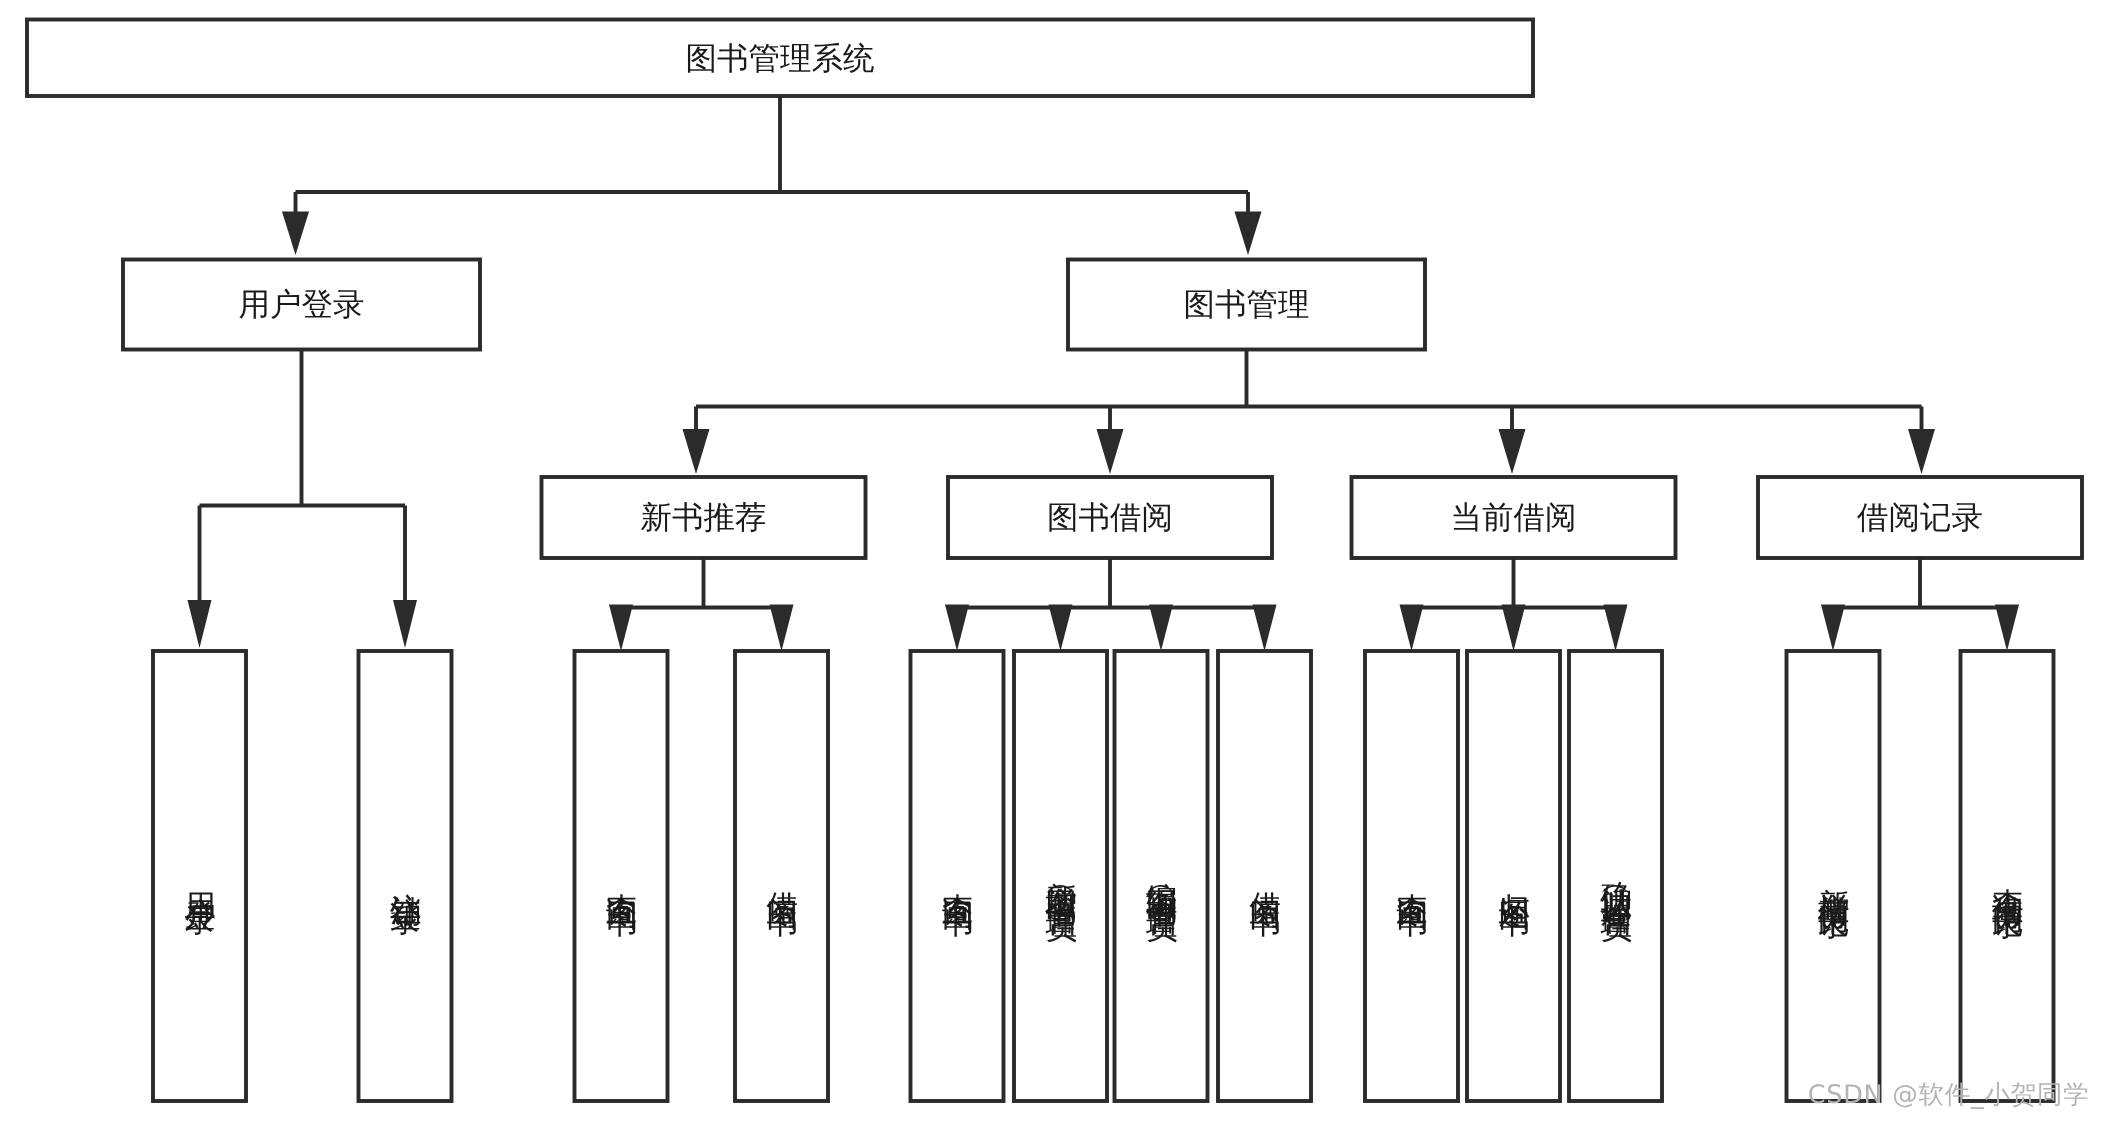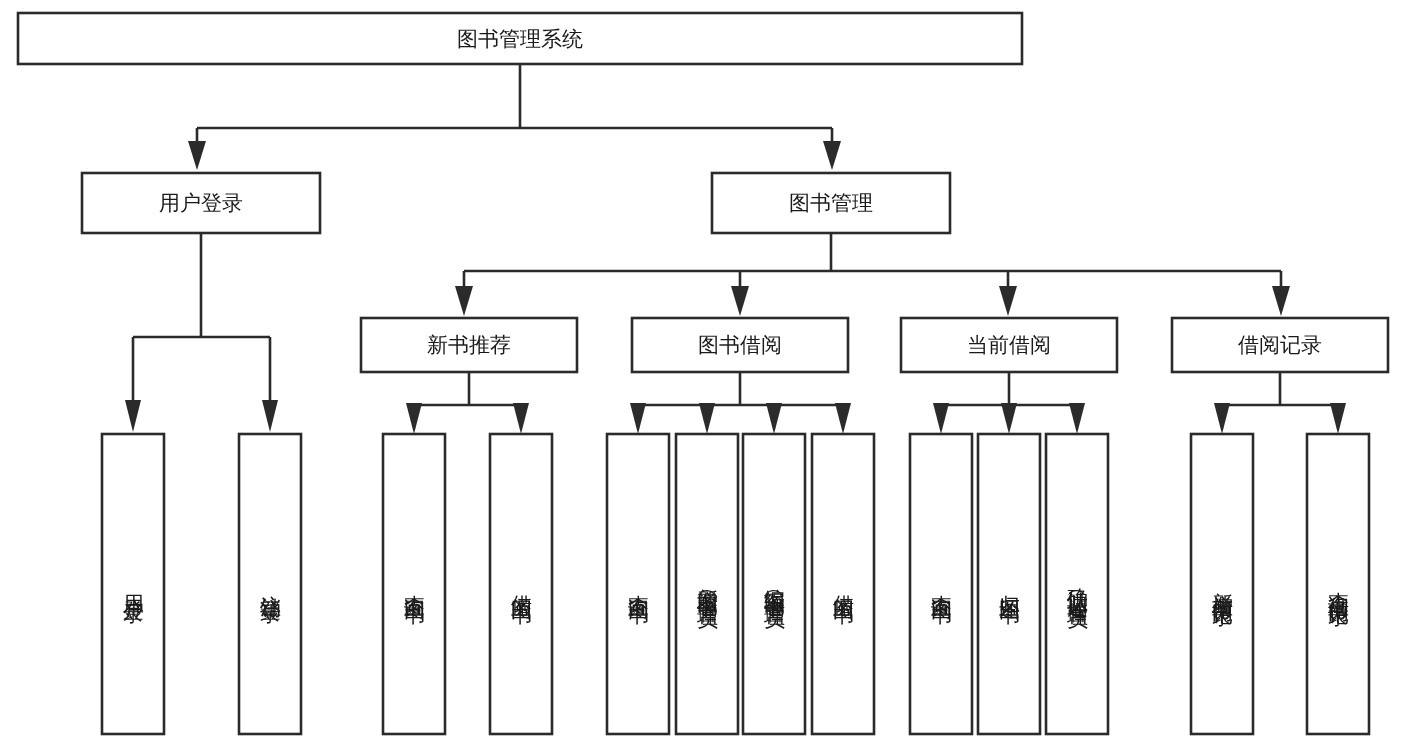--- a/index.html
+++ b/index.html
@@ -185,13 +185,14 @@
   <div class="leaf-label leaf-top" style="left: 743px; top: 434px; width: 62px; height: 300px; display: flex; align-items: center; justify-content: center;">编辑图书（管理员）</div>
   <div class="leaf-label" style="left: 812px; top: 434px; width: 62px; height: 300px; display: flex; align-items: center; justify-content: center;">借阅图书</div>
 
   <div class="leaf-label" style="left: 910px; top: 434px; width: 62px; height: 300px; display: flex; align-items: center; justify-content: center;">查询图书</div>
   <div class="leaf-label" style="left: 978px; top: 434px; width: 62px; height: 300px; display: flex; align-items: center; justify-content: center;">归还图书</div>
   <div class="leaf-label leaf-top" style="left: 1046px; top: 434px; width: 62px; height: 300px; display: flex; align-items: center; justify-content: center;">确认归还（管理员）</div>
 
   <div class="leaf-label" style="left: 1191px; top: 434px; width: 62px; height: 300px; display: flex; align-items: center; justify-content: center;">新增借阅记录</div>
   <div class="leaf-label" style="left: 1307px; top: 434px; width: 62px; height: 300px; display: flex; align-items: center; justify-content: center;">查询借阅记录</div>
 
+  <div class="watermark">CSDN @软件_小贺同学</div>
 </div>
 
 </body></html>

